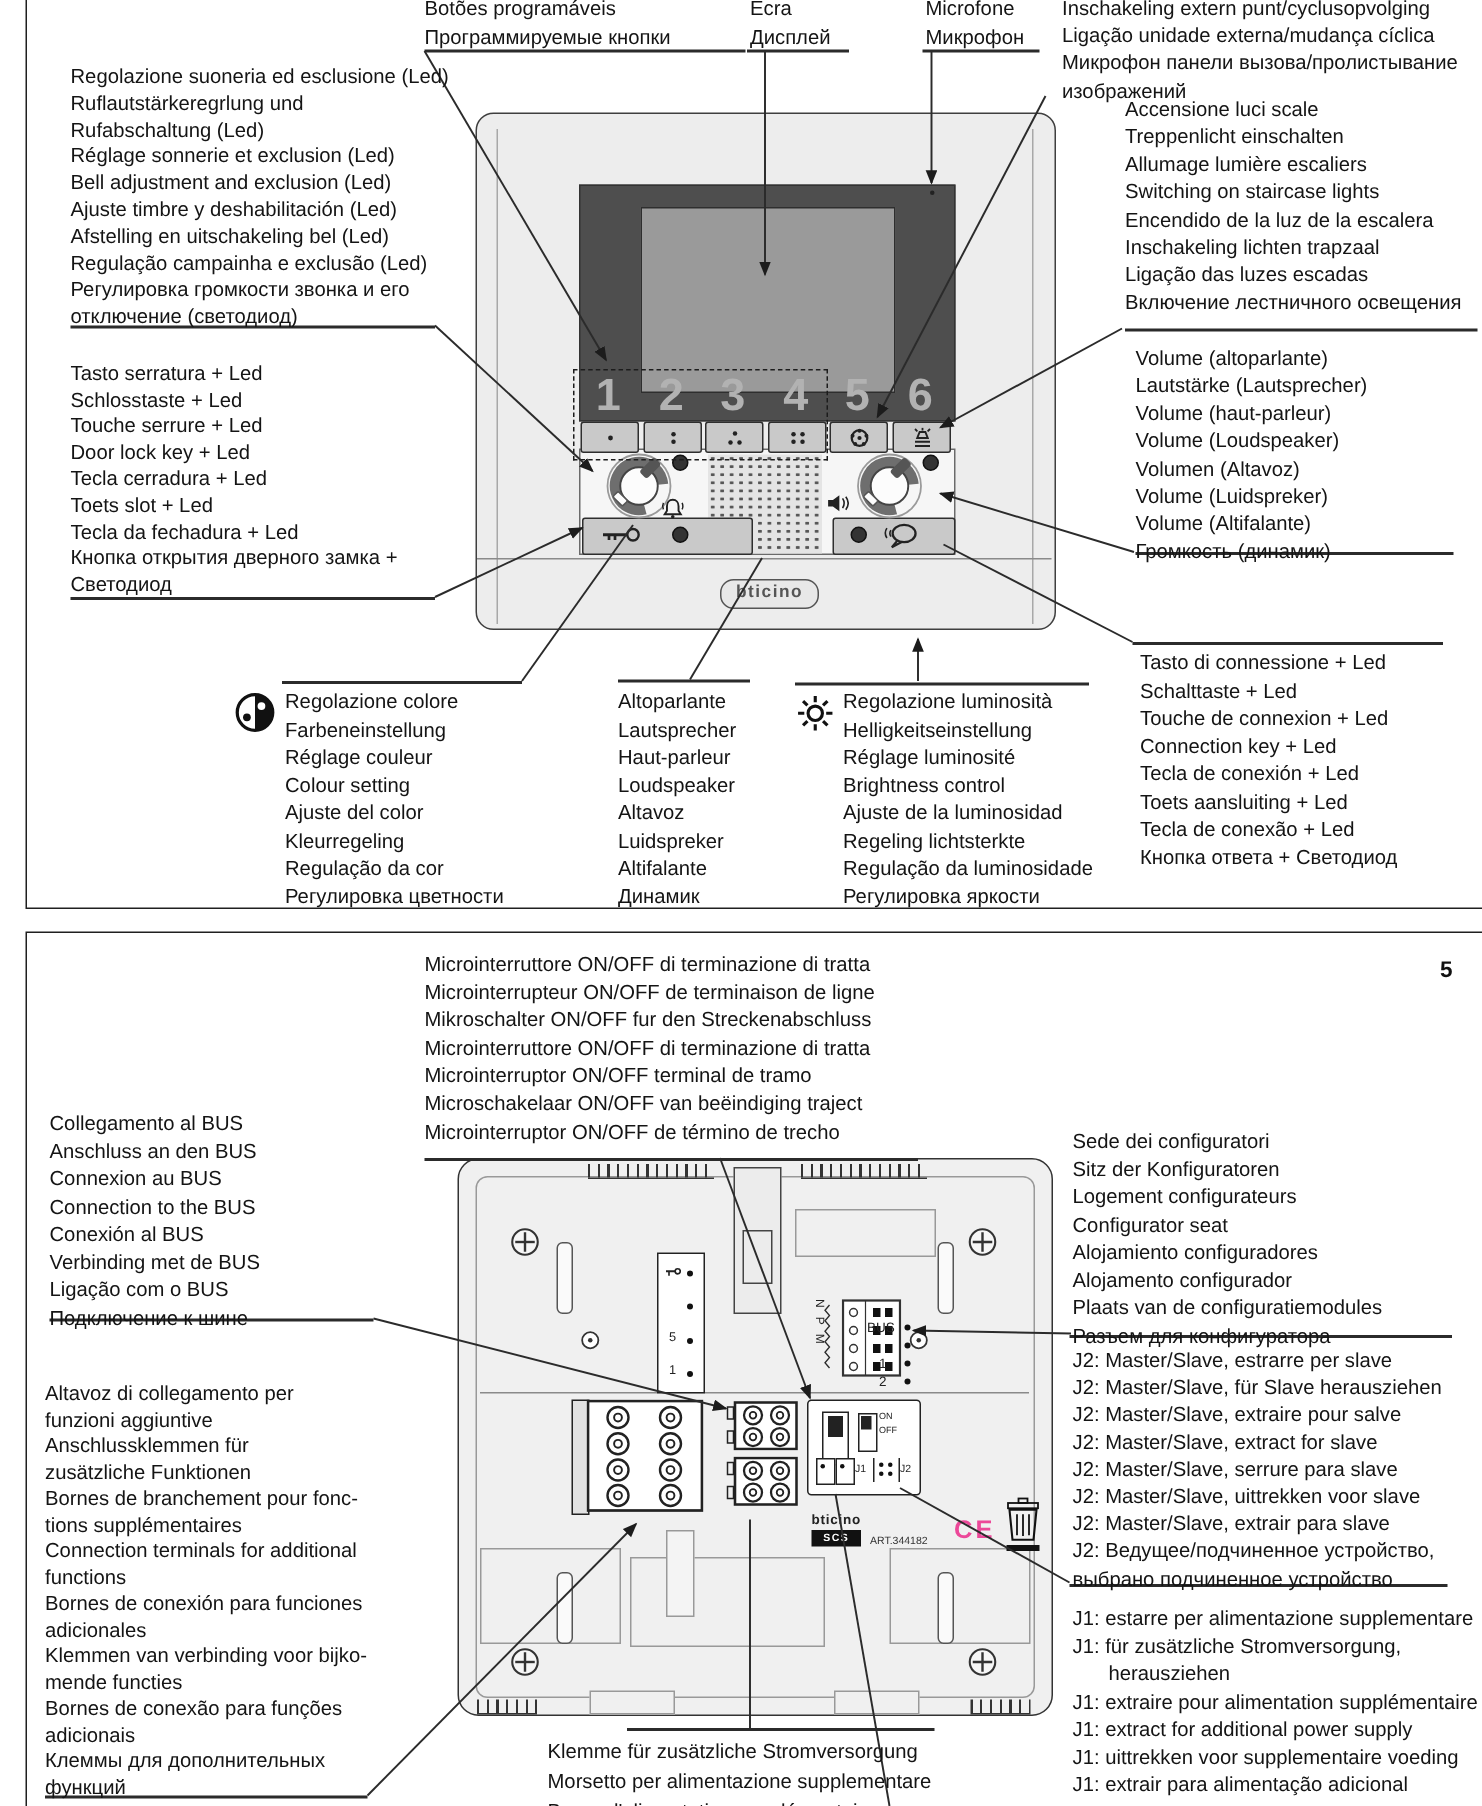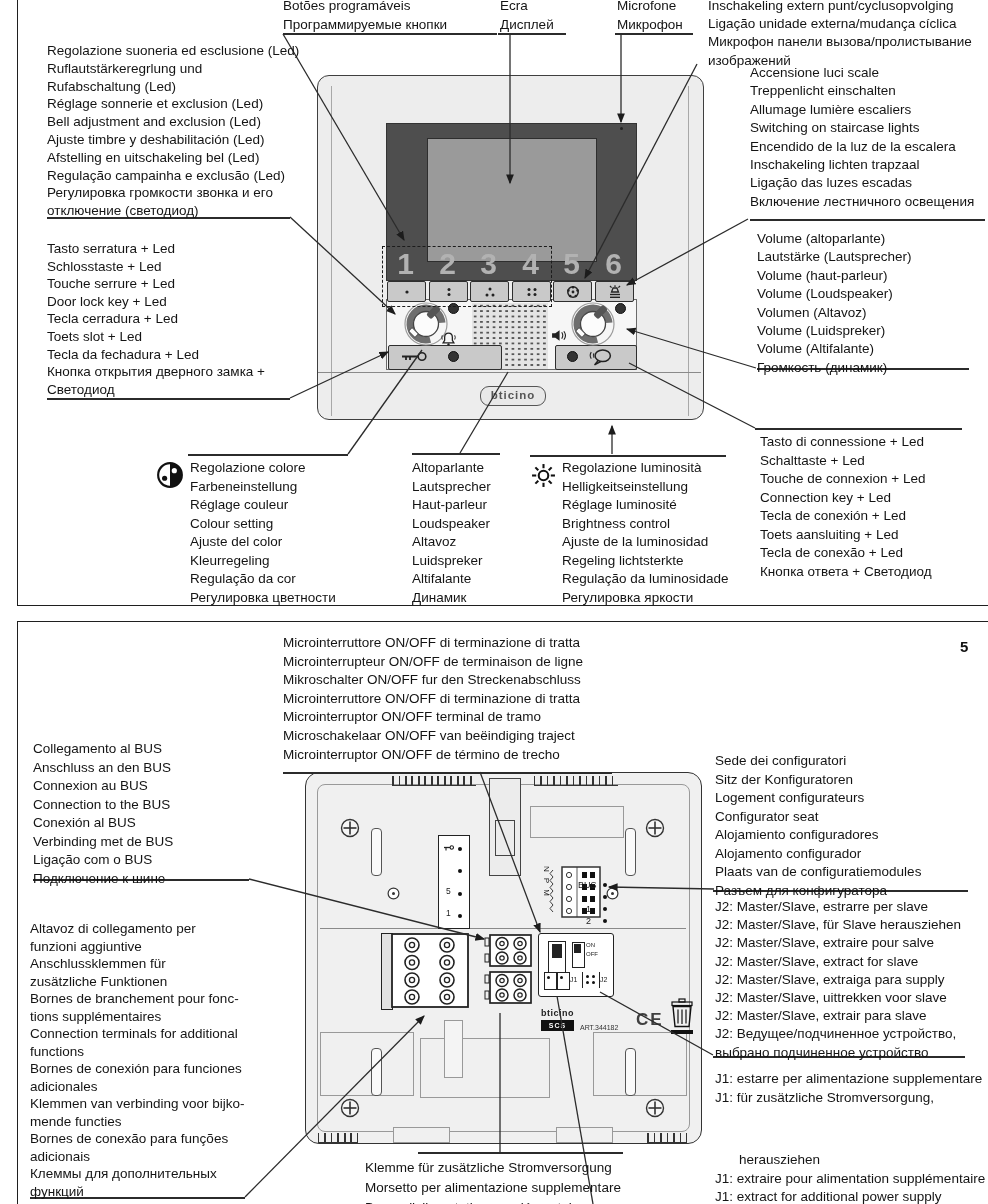--- a/index.html
+++ b/index.html
@@ -3,21 +3,21 @@
 <meta charset="utf-8">
 <style>
   html,body{margin:0;padding:0;}
   body{width:988px;height:1204px;position:relative;overflow:hidden;background:#fff;
        font-family:"Liberation Sans",sans-serif;}
   .abs{position:absolute;}
   .frame{position:absolute;border:1.6px solid #1f1f1f;z-index:4;}
   .lbl{position:absolute;font-size:13.5px;line-height:18.5px;color:#141414;
        white-space:nowrap;z-index:60;}
   .ln{display:block;}
-  .j1block .ln:nth-child(3){padding-left:24px;margin-top:44px;}
+  .j1block .ln:nth-child(3){padding-left:24px;}
   .rule{position:absolute;height:1.5px;background:#2b2b2b;z-index:60;}
   .overlay{position:absolute;left:0;top:0;z-index:50;pointer-events:none;}
   
   .fv-body{position:absolute;left:317px;top:75px;width:385px;height:343px;
            background:#ededed;border:1.6px solid #3f3f3f;border-radius:12px;z-index:10;}
   .seamv{position:absolute;width:1px;background:#a8a8a8;z-index:11;}
   .seamh{position:absolute;height:1px;background:#8a8a8a;z-index:11;}
   .bezel{position:absolute;left:386px;top:123px;width:249px;height:156px;
          background:#4e4e4e;border:1px solid #333;z-index:12;}
   .screen{position:absolute;left:427px;top:138px;width:168px;height:122px;
@@ -401,21 +401,21 @@
     <span class="ln">Alojamiento configuradores</span>
     <span class="ln">Alojamento configurador</span>
     <span class="ln">Plaats van de configuratiemodules</span>
     <span class="ln">Разъем для конфигуратора</span>
   </div>
 <div class="lbl" style="left:715px;top:898px;line-height:18.2px">
     <span class="ln">J2: Master/Slave, estrarre per slave</span>
     <span class="ln">J2: Master/Slave, für Slave herausziehen</span>
     <span class="ln">J2: Master/Slave, extraire pour salve</span>
     <span class="ln">J2: Master/Slave, extract for slave</span>
-    <span class="ln">J2: Master/Slave, extraiga para supply</span>
+    <span class="ln">J2: Master/Slave, serrure para slave</span>
     <span class="ln">J2: Master/Slave, uittrekken voor slave</span>
     <span class="ln">J2: Master/Slave, extrair para slave</span>
     <span class="ln">J2: Ведущее/подчиненное устройство,</span>
     <span class="ln">выбрано подчиненное устройство</span>
   </div>
 <div class="lbl j1block" style="left:715px;top:1070px">
     <span class="ln">J1: estarre per alimentazione supplementare</span>
     <span class="ln">J1: für zusätzliche Stromversorgung,</span>
     <span class="ln">herausziehen</span>
     <span class="ln">J1: extraire pour alimentation supplémentaire</span>
@@ -591,21 +591,21 @@
     <circle cx="18" cy="9.5" r="2.2" stroke-width="1.2"></circle>
       <circle cx="36" cy="9.5" r="2.2" stroke-width="1.2"></circle>
     <circle cx="18" cy="24" r="2.2" stroke-width="1.2"></circle>
       <circle cx="36" cy="24" r="2.2" stroke-width="1.2"></circle>
   </g>
 </svg>
 
 <span class="abs" style="left:541px;top:1008px;font-size:9px;font-weight:bold;color:#222;z-index:14;letter-spacing:0.5px">bticino</span>
 <div class="scsbar">SCS</div>
 <span class="abs" style="left:580px;top:1024px;font-size:7px;color:#333;z-index:14">ART.344182</span>
-<span class="abs" style="left:636px;top:1010px;font-size:17px;font-weight:bold;color:#404040;letter-spacing:2px;z-index:14">CE</span>
+<span class="abs" style="left:636px;top:1010px;font-size:17px;font-weight:bold;color:#ec4899;letter-spacing:2px;z-index:14">CE</span>
 <svg class="abs" style="left:668px;top:998px;z-index:14" width="28" height="40" viewBox="0 0 28 40">
   <rect x="11" y="1" width="6" height="3" fill="none" stroke="#111" stroke-width="1.2"></rect>
   <rect x="4" y="4" width="20" height="3.5" fill="none" stroke="#111" stroke-width="1.2"></rect>
   <path d="M5,8.5 h18 l-2,20 h-14 z" fill="none" stroke="#111" stroke-width="1.4"></path>
   <line x1="10" y1="11.5" x2="10" y2="25.5" stroke="#111" stroke-width="1.2"></line>
   <line x1="14" y1="11.5" x2="14" y2="26" stroke="#111" stroke-width="1.2"></line>
   <line x1="18" y1="11.5" x2="18" y2="25.5" stroke="#111" stroke-width="1.2"></line>
   <rect x="3" y="32" width="22" height="4" fill="#111"></rect>
 </svg>
 

